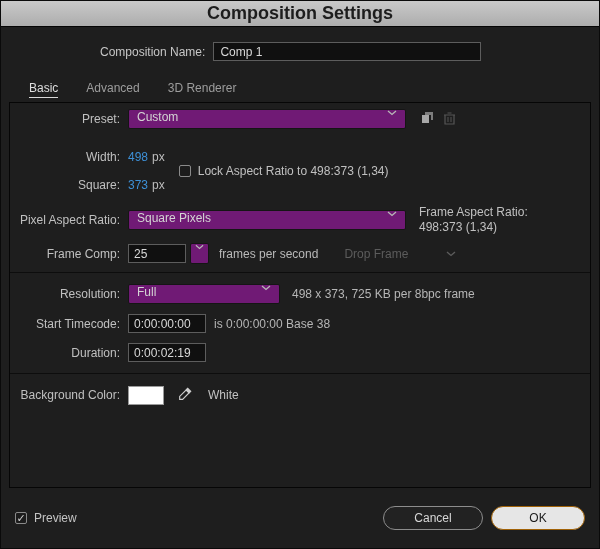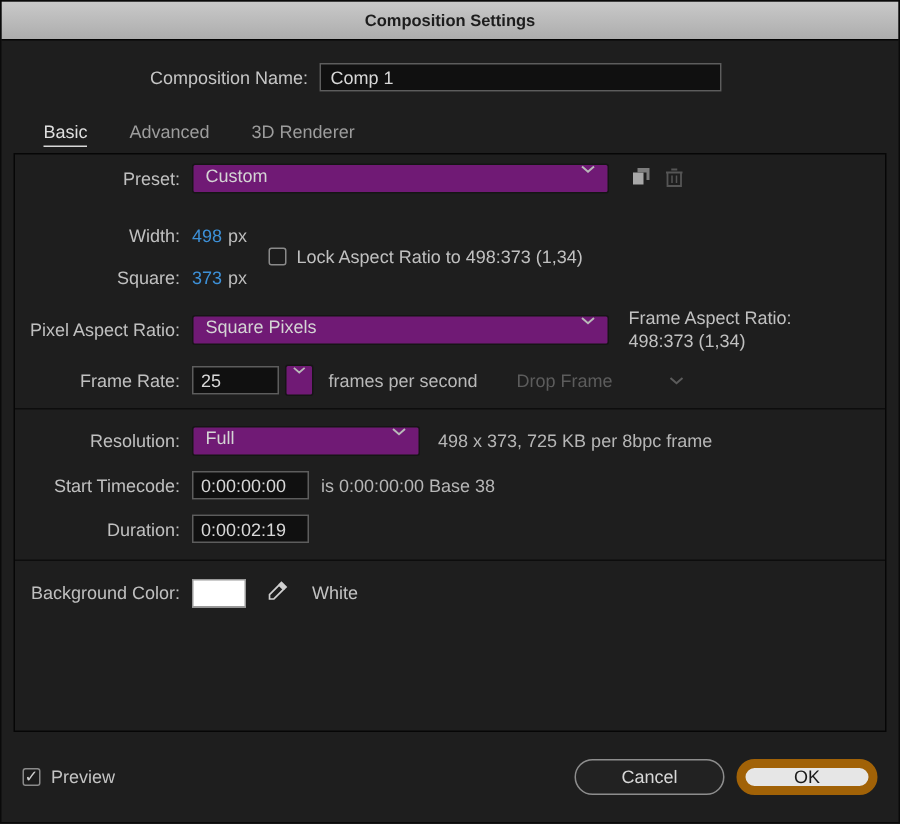--- a/index.html
+++ b/index.html
@@ -4,21 +4,21 @@
 <style>
   * { margin:0; padding:0; box-sizing:border-box; }
   html,body { width:600px; height:549px; }
   body { font-family:"Liberation Sans", sans-serif; background:#1e1e1e; }
 
   .dialog { width:600px; height:549px; background:#1e1e1e; display:flex; flex-direction:column;
             color:#c2c2c2; font-size:12px; overflow:hidden; border:1px solid #0a0a0a; }
 
   .titlebar { height:26px; flex:0 0 auto; background:linear-gradient(#c9c9c9,#adadad);
               display:flex; align-items:center; justify-content:center;
-              color:#1d1d1d; font-size:11px; font-weight:700; border-bottom:1px solid #050505; }
+              color:#1d1d1d; font-size:18px; font-weight:700; border-bottom:1px solid #050505; }
 
   .name-row { display:flex; align-items:center; margin:15px 0 0 99px; flex:0 0 auto; }
   .name-row .nlbl { margin-right:8px; color:#c6c6c6; }
   .name-input { width:268px; height:19px; background:#101010; border:1px solid #5d5d5d;
                 color:#d8d8d8; font:12px "Liberation Sans",sans-serif; padding:0 6px; outline:none; }
 
   .tabs { display:flex; gap:28px; margin:20px 0 0 28px; flex:0 0 auto; }
   .tab { color:#9d9d9d; padding-bottom:7px; cursor:default; }
   .tab.active { color:#dedede; }
   .tab.active .tab-label { border-bottom:1px solid #d8d8d8; padding-bottom:2px; }
@@ -62,21 +62,21 @@
   .info { color:#b6b6b6; margin-left:12px; }
 
   .swatch { width:36px; height:19px; border:1px solid #9a9a9a; }
 
   .footer { flex:1; display:flex; align-items:center; justify-content:space-between; padding:0 14px; }
   .preview { display:flex; align-items:center; color:#c4c4c4; }
   .btns { display:flex; gap:8px; }
   .btn { height:24px; border-radius:12px; display:flex; align-items:center; justify-content:center;
          font-size:12px; cursor:default; }
   .btn-cancel { width:100px; background:#222222; border:1px solid #8d8d8d; color:#d8d8d8; }
-  .btn-ok { width:94px; background:#e6e6e6; border:6px solid #a16207; color:#1a1a1a; } .mb10 { margin-bottom:10px; } .mb8 { margin-bottom:8px; }
+  .btn-ok { width:94px; background:#e6e6e6; border:1px solid #a16207; color:#1a1a1a; } .mb10 { margin-bottom:10px; } .mb8 { margin-bottom:8px; }
   .ml4 { margin-left:4px; } .ml10 { margin-left:10px; }
 </style>
 </head>
 <body>
 
 <div class="dialog">
 
   <div class="titlebar">
     <span>Composition Settings</span>
   </div>
@@ -157,21 +157,21 @@
             </svg>
         </span>
       </div>
       <div class="right-info">
         <div>Frame Aspect Ratio:</div>
         <div>498:373 (1,34)</div>
       </div>
     </div>
 
     <div class="row">
-      <span class="lbl">Frame Rate:</span>
+      <span class="lbl">Frame Comp:</span>
       <input class="field" style="width: 58px;" type="text" value="25">
       <div class="dropdown ml4" style="width:19px; height:21px; padding:0 4px; justify-content:center;">
         <span class="chev">
           <svg width="9" height="6" viewBox="0 0 10 6">
               <path d="M1 1l4 3.5L9 1" fill="none" stroke="currentColor" stroke-width="1.3"></path>
             </svg>
         </span>
       </div>
       <span class="ml10" style="color:#b9b9b9">frames per second</span>
       <div class="dropframe dim">

